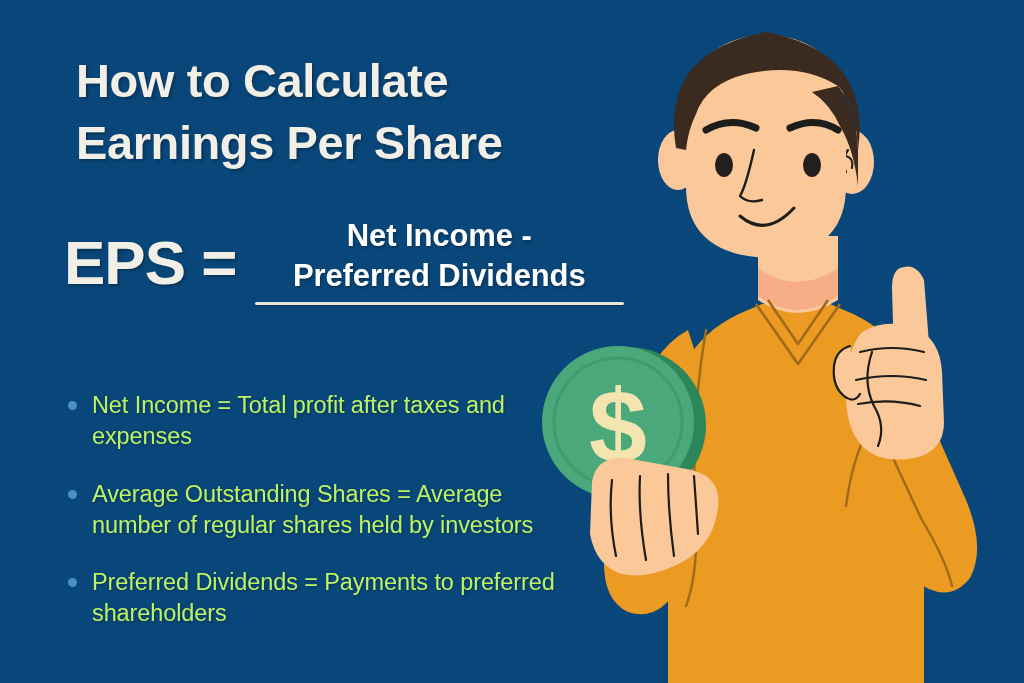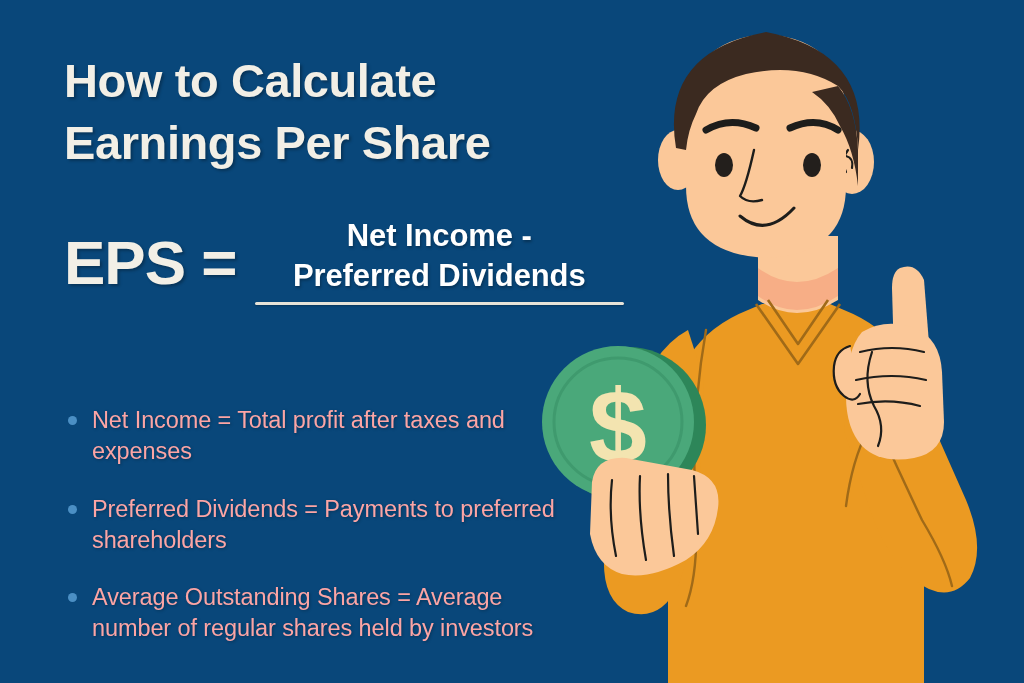--- a/index.html
+++ b/index.html
@@ -24,21 +24,21 @@
     position: absolute;
     left: 0;
     top: 0;
     width: 640px;
     height: 683px;
     z-index: 5;
   }
 
   .title {
     position: absolute;
-    left: 64px;
+    left: 76px;
     top: 50px;
     width: 540px;
     font-size: 47px;
     line-height: 1.32;
     font-weight: bold;
     color: #f2efe6;
     letter-spacing: -0.4px;
     text-shadow: 2px 2px 3px rgba(0,0,0,0.28);
     white-space: pre-line;
   }
@@ -91,24 +91,23 @@
     left: 64px;
     top: 390px;
     width: 510px;
   }
   .bullet-item {
     position: relative;
     padding-left: 28px;
     margin-bottom: 26px;
     font-size: 23.5px;
     line-height: 1.33;
-    color: #fca5a5;
+    color: #bef264;
     text-shadow: 1px 1px 3px rgba(0,0,0,0.28);
     letter-spacing: -0.1px;
-    margin-top: 15px;
   }
   .bullet-item:last-child { margin-bottom: 0; }
   .bullet-dot {
     position: absolute;
     left: 4px;
     top: 11px;
     width: 9px;
     height: 9px;
     border-radius: 50%;
     background: #4b8fc4;
@@ -225,22 +224,22 @@
       </div>
     </div>
 
     <div class="bullets">
       <div class="bullet-item">
         <span class="bullet-dot"></span>
         <span>Net Income = Total profit after taxes and expenses</span>
       </div>
       <div class="bullet-item">
         <span class="bullet-dot"></span>
-        <span>Preferred Dividends = Payments to preferred shareholders</span>
+        <span>Average Outstanding Shares = Average number of regular shares held by investors</span>
       </div>
       <div class="bullet-item">
         <span class="bullet-dot"></span>
-        <span>Average Outstanding Shares = Average number of regular shares held by investors</span>
+        <span>Preferred Dividends = Payments to preferred shareholders</span>
       </div>
     </div>
 
   </div>
 </div>
 
 </body></html>

